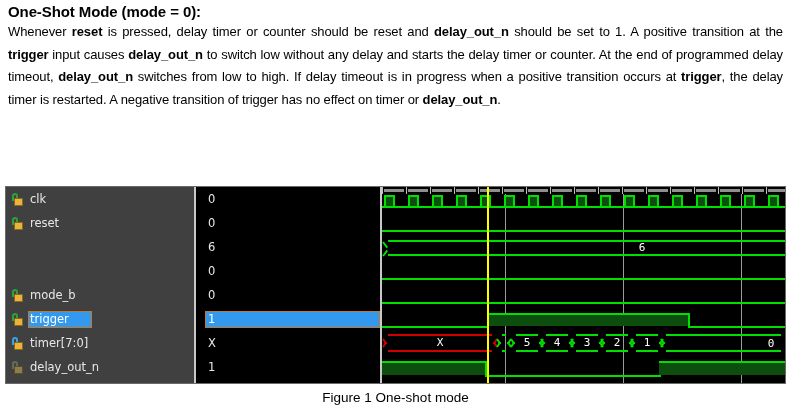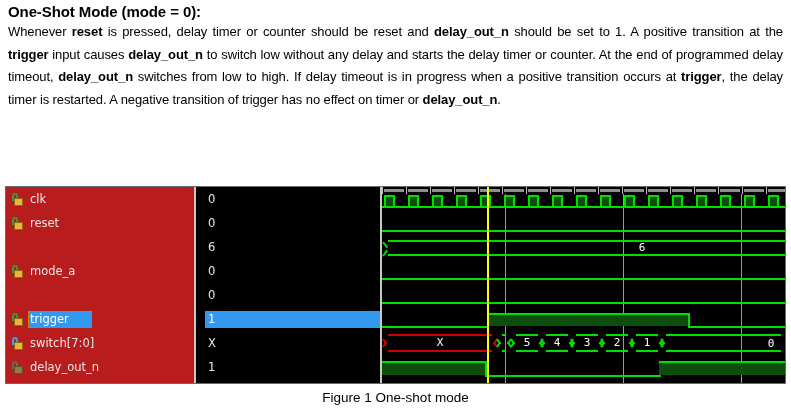--- a/index.html
+++ b/index.html
@@ -29,21 +29,21 @@
     position:absolute;left:5px;top:186px;width:781px;height:198px;
     background:#000000;
     border:1px solid #6a6a6a;
     box-sizing:border-box;
     overflow:hidden;
   }
 
   
   #name-col{
     position:absolute;left:0;top:0;width:188px;height:100%;
-    background:#b91c1c;
+    background:#404040;
   }
   #divider-1{
     position:absolute;left:188px;top:0;width:2px;height:100%;
     background:#c8c8c8;
   }
   #value-col{
     position:absolute;left:190px;top:0;width:184px;height:100%;
     background:#000000;
   }
   #divider-2{
@@ -175,40 +175,40 @@
         </span>
         <span class="sname">clk</span>
       </div>
       <div class="srow" style="top: 24px;">
         <span class="sicon">
           <span class="shackle"></span>
           <span class="body"></span>
         </span>
         <span class="sname">reset</span>
       </div>
-      <div class="srow" style="top: 72px;">
+      <div class="srow" style="top: 96px;">
         <span class="sicon">
           <span class="shackle"></span>
           <span class="body"></span>
         </span>
-        <span class="sname">mode_a</span>
+        <span class="sname">mode_b</span>
       </div>
       <div class="srow" style="top: 120px;">
         <span class="sicon">
           <span class="shackle"></span>
           <span class="body"></span>
         </span>
         <span class="sname sel">trigger</span>
       </div>
       <div class="srow" style="top: 144px;">
         <span class="sicon bus">
           <span class="shackle"></span>
           <span class="body"></span>
         </span>
-        <span class="sname">switch[7:0]</span>
+        <span class="sname">timer[7:0]</span>
       </div>
       <div class="srow" style="top: 168px;">
         <span class="sicon dim">
           <span class="shackle"></span>
           <span class="body"></span>
         </span>
         <span class="sname">delay_out_n</span>
       </div>
     </div>
   <div id="divider-1"></div>

